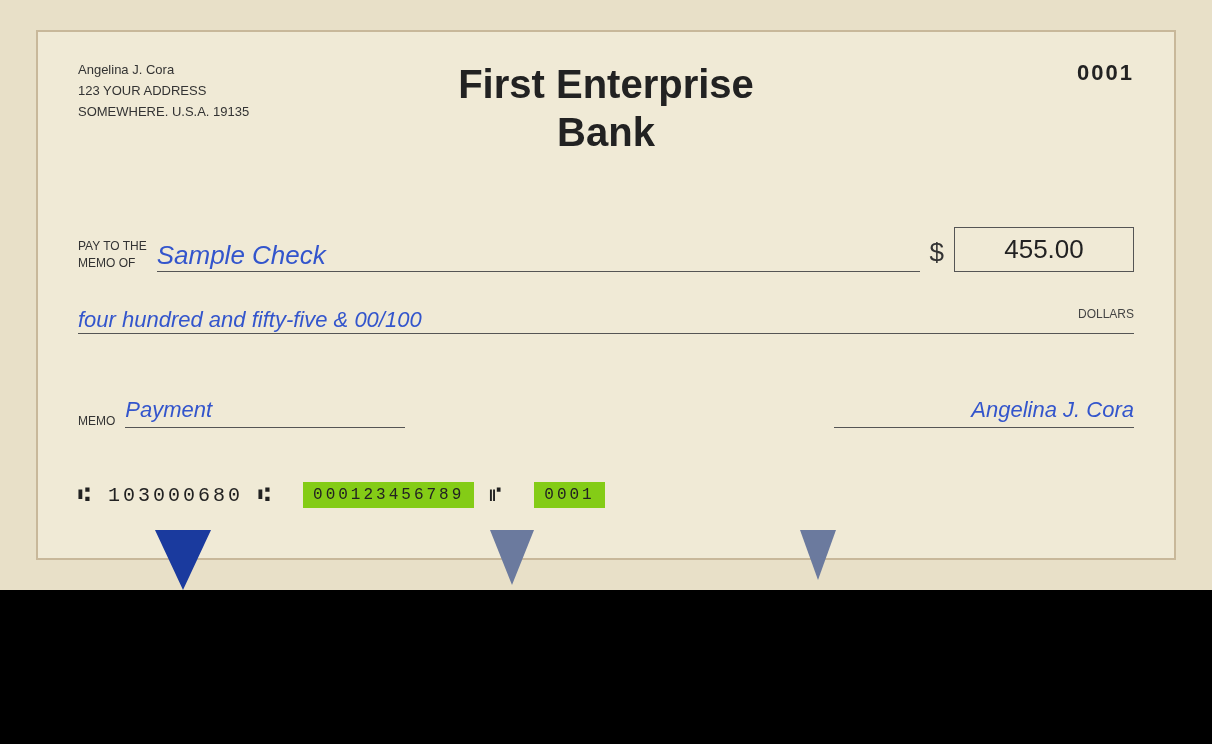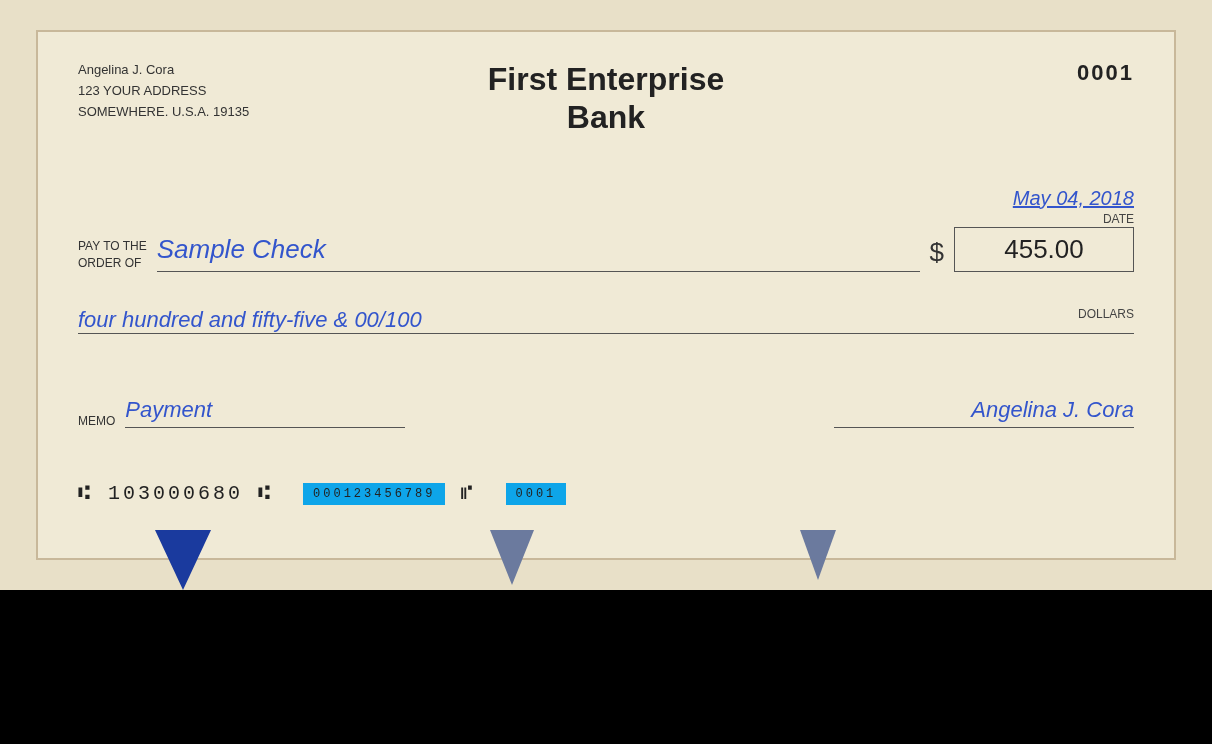--- a/index.html
+++ b/index.html
@@ -46,21 +46,21 @@
       letter-spacing: 2px;
     }
 
     
     .bank-name {
       position: absolute;
       top: 28px;
       left: 50%;
       transform: translateX(-50%);
       text-align: center;
-      font-size: 32px;
+      font-size: 40px;
       font-weight: bold;
       color: #222;
       line-height: 1.2;
     }
 
     
     .address-block {
       position: absolute;
       top: 28px;
       left: 40px;
@@ -105,21 +105,21 @@
     .pay-to-label {
       font-size: 12px;
       color: #333;
       line-height: 1.4;
       white-space: nowrap;
     }
 
     .pay-to-line {
       flex: 1;
       border-bottom: 1.5px solid #555;
-      padding-bottom: 6px;
+      padding-bottom: 0;
     }
 
     .pay-to-name {
       font-size: 26px;
       color: #3355cc;
       font-style: italic;
     }
 
     .dollar-sign {
       font-size: 26px;
@@ -222,24 +222,24 @@
     }
 
     .micr-text {
       font-family: 'Courier New', monospace;
       font-size: 20px;
       color: #222;
       letter-spacing: 3px;
     }
 
     .micr-highlight {
-      background-color: #0ea5e9;
+      background-color: #84cc16;
       padding: 4px 10px;
       font-family: 'Courier New', monospace;
-      font-size: 12px;
+      font-size: 16px;
       color: #222;
       letter-spacing: 3px;
     }
 
     
     .bottom-section {
       position: absolute;
       top: 590px;
       left: 0;
       width: 1212px;
@@ -296,29 +296,25 @@
       <span>First Enterprise</span><br>
       <span>Bank</span>
     </div>
 
     <div class="address-block">
       <div>Angelina J. Cora</div>
       <div>123 YOUR ADDRESS</div>
       <div>SOMEWHERE. U.S.A. 19135</div>
     </div>
 
-    <div class="date-area">
-      <div class="date-value">May 04, 2018</div>
-      <div class="date-label">DATE</div>
-    </div>
 
     <div class="pay-to-section">
       <div class="pay-to-label">
         <div>PAY TO THE</div>
-        <div>ORDER OF</div>
+        <div>MEMO OF</div>
       </div>
       <div class="pay-to-line">
         <span class="pay-to-name">Sample Check</span>
       </div>
       <div class="dollar-sign">$</div>
       <div class="amount-box">
         <span class="amount-value">455.00</span>
       </div>
     </div>
 

